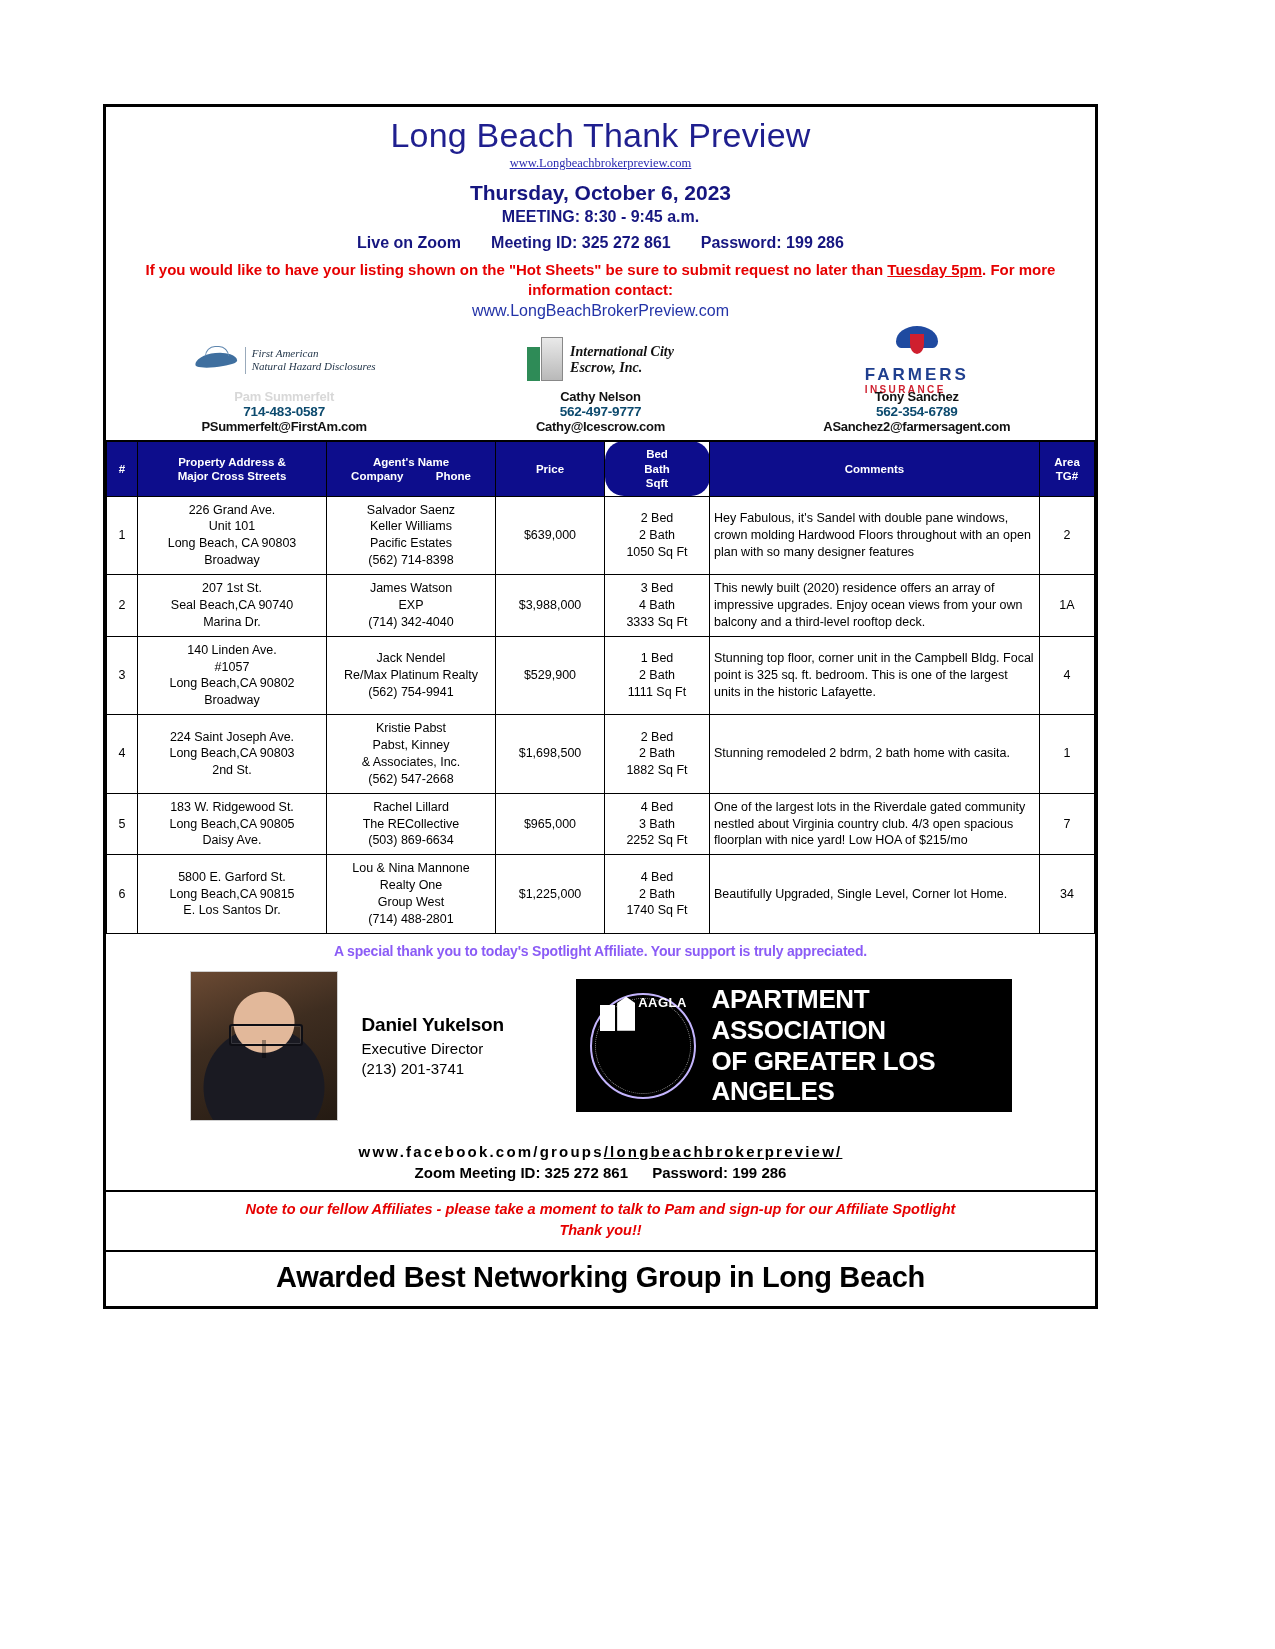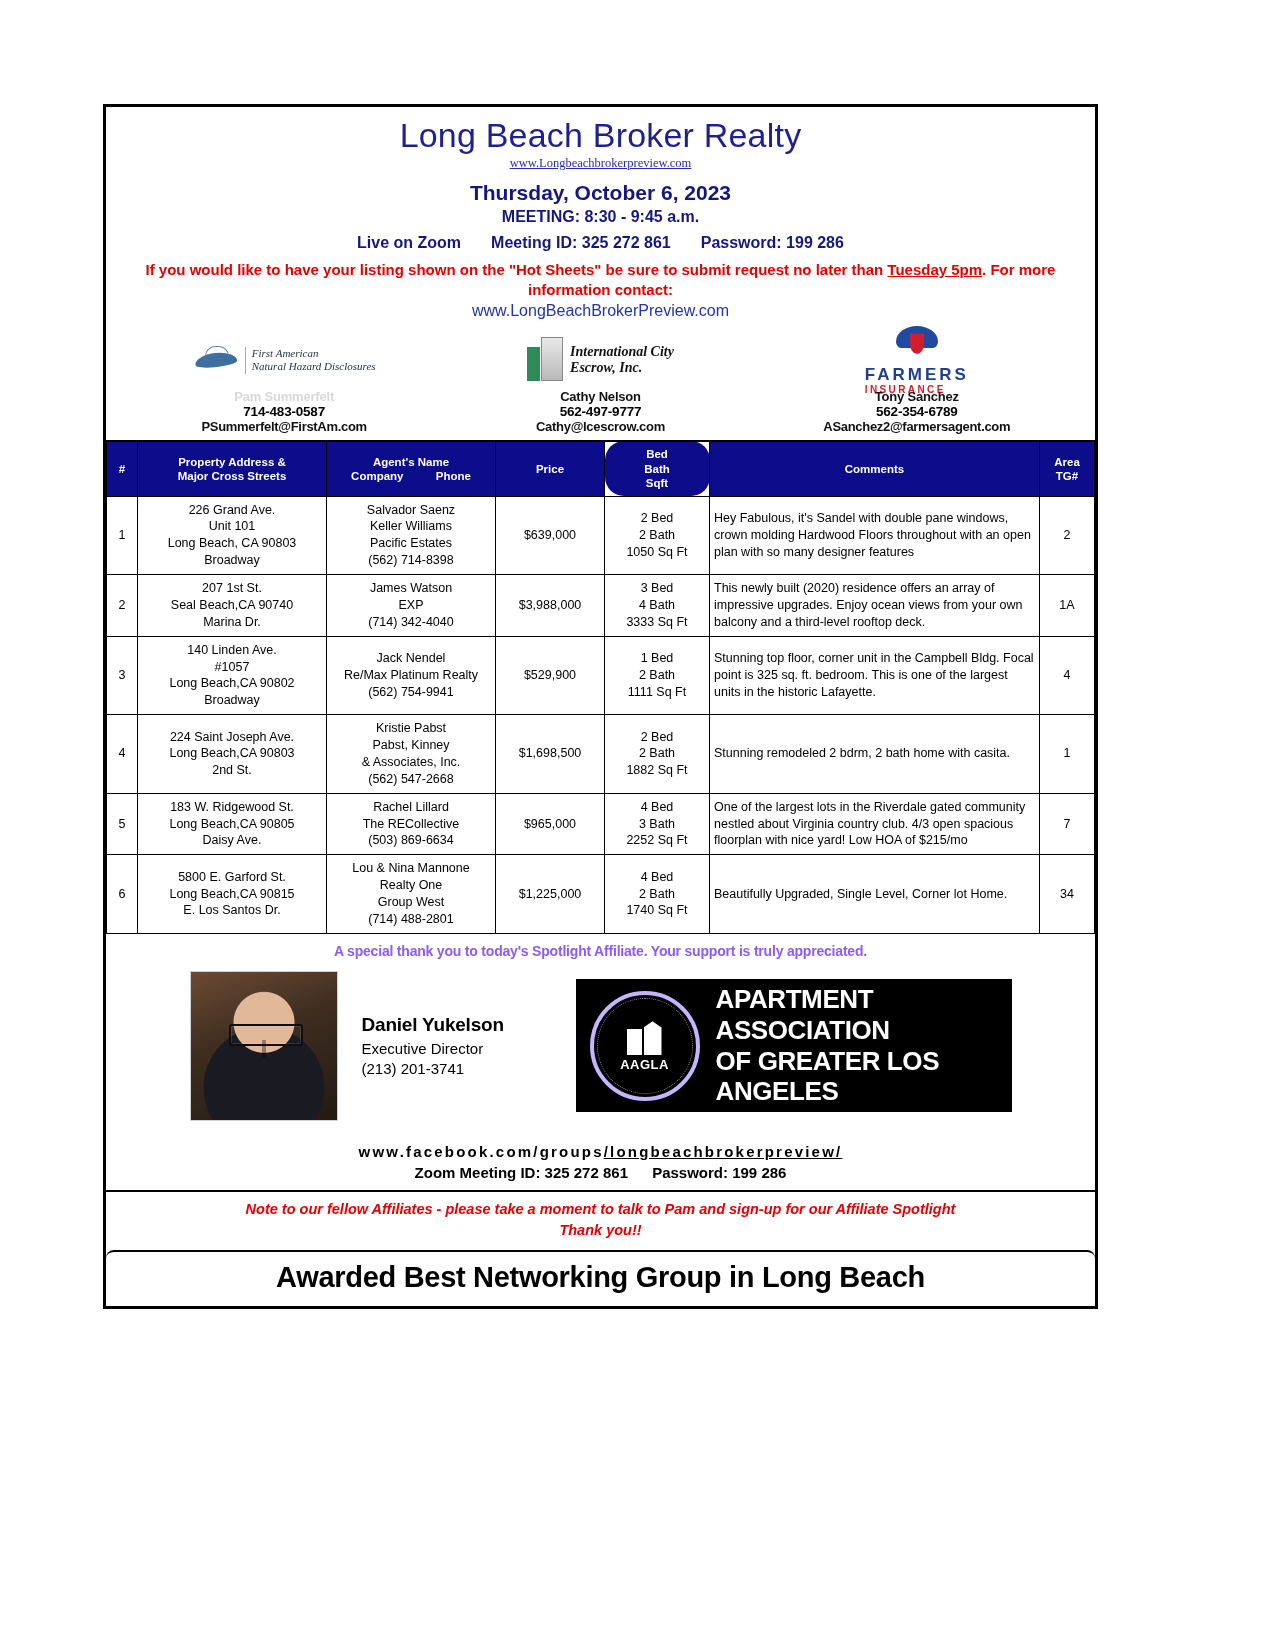--- a/index.html
+++ b/index.html
@@ -51,21 +51,21 @@
 
   
   .sponsors{
     display:flex;justify-content:space-around;align-items:flex-start;
     padding:4px 20px 6px;
   }
   .sponsor{width:31%;text-align:center;}
   .sponsor-logo{height:48px;display:flex;align-items:center;justify-content:center;gap:8px;}
   .sponsor-name{font-size:13px;font-weight:bold;color:#111;margin-top:5px;letter-spacing:-.2px;}
   .sponsor-name.hidden-name{color:#d8d8d8;}
-  .sponsor-phone{font-size:13.5px;font-weight:bold;color:#000000;letter-spacing:-.2px;}
+  .sponsor-phone{font-size:13.5px;font-weight:bold;color:#0c4a6e;letter-spacing:-.2px;}
   .sponsor-email{font-size:13px;font-weight:bold;color:#111;letter-spacing:-.3px;}
 
   
   .fa-logo{display:flex;align-items:center;gap:6px;}
   .fa-eagle{width:46px;height:30px;position:relative;}
   .fa-eagle::before{
     content:"";position:absolute;left:2px;top:8px;width:42px;height:14px;
     background:#3f6f9f;border-radius:50% 50% 45% 45%/70% 70% 30% 30%;
     transform:rotate(-6deg);
   }
@@ -151,22 +151,22 @@
   }
   .spotlight-info{min-width:190px;}
   .sp-name{font-size:19px;font-weight:bold;letter-spacing:-.2px;margin-bottom:4px;}
   .sp-role{font-size:15px;margin-bottom:3px;}
   .sp-phone{font-size:15px;}
   .aagla{
     width:436px;height:133px;background:#000;display:flex;align-items:center;gap:16px;
     padding-left:14px;box-sizing:border-box;flex:none;
   }
   .aagla-seal{
-    width:102px;height:102px;border-radius:50%;border:4px solid #c4b5fd;position:relative;flex:none;
-    display:flex;align-items:center;justify-content:center;flex-direction:column;
+    width:102px;height:102px;border-radius:50%;border:2px solid #c4b5fd;position:relative;flex:none;
+    display:flex;justify-content:center;flex-direction:row;
   }
   .aagla-seal .ring-txt{
     position:absolute;inset:3px;border-radius:50%;border:1px dotted rgba(255,255,255,.55);
   }
   .aagla-seal .bldgs{
     width:40px;height:36px;position:relative;margin-bottom:2px;
   }
   .aagla-seal .bldgs::before{
     content:"";position:absolute;left:2px;bottom:0;width:15px;height:26px;background:#fff;
   }
@@ -186,31 +186,31 @@
   .zoom-line{text-align:center;font-size:15px;font-weight:bold;padding:2px 0 9px;}
   .zoom-line span{margin:0 10px;}
 
   .affil-note{
     border-top:2.5px solid #000;text-align:center;color:#e60000;
     font-weight:bold;font-style:italic;font-size:14.5px;line-height:1.45;
     padding:7px 14px 9px;
   }
   .award{
     border-top:2.5px solid #000;text-align:center;font-size:29px;font-weight:bold;
-    padding:9px 0 12px;letter-spacing:-.3px;border-radius:8px;
+    padding:9px 0 12px;letter-spacing:-.3px;
   }
 </style>
 </head>
 <body>
 
 <div class="page">
   <div class="flyer">
 
     <div class="header">
-      <div class="title">Long Beach Broker Realty</div>
+      <div class="title">Long Beach Thank Preview</div>
       <a class="site-link" href="#">www.Longbeachbrokerpreview.com</a>
       <div class="dateline">Thursday, October 6, 2023</div>
       <div class="meeting">MEETING: 8:30 - 9:45 a.m.</div>
       <div class="zoomrow">
         <span>Live on Zoom</span>
         <span>Meeting ID: 325 272 861</span>
         <span>Password: 199 286</span>
       </div>
       <div class="notice">
         <span>If you would like to have your listing shown on the "Hot Sheets" be sure to submit request no later than </span><u>Tuesday 5pm</u><span>. For more information contact:</span>

